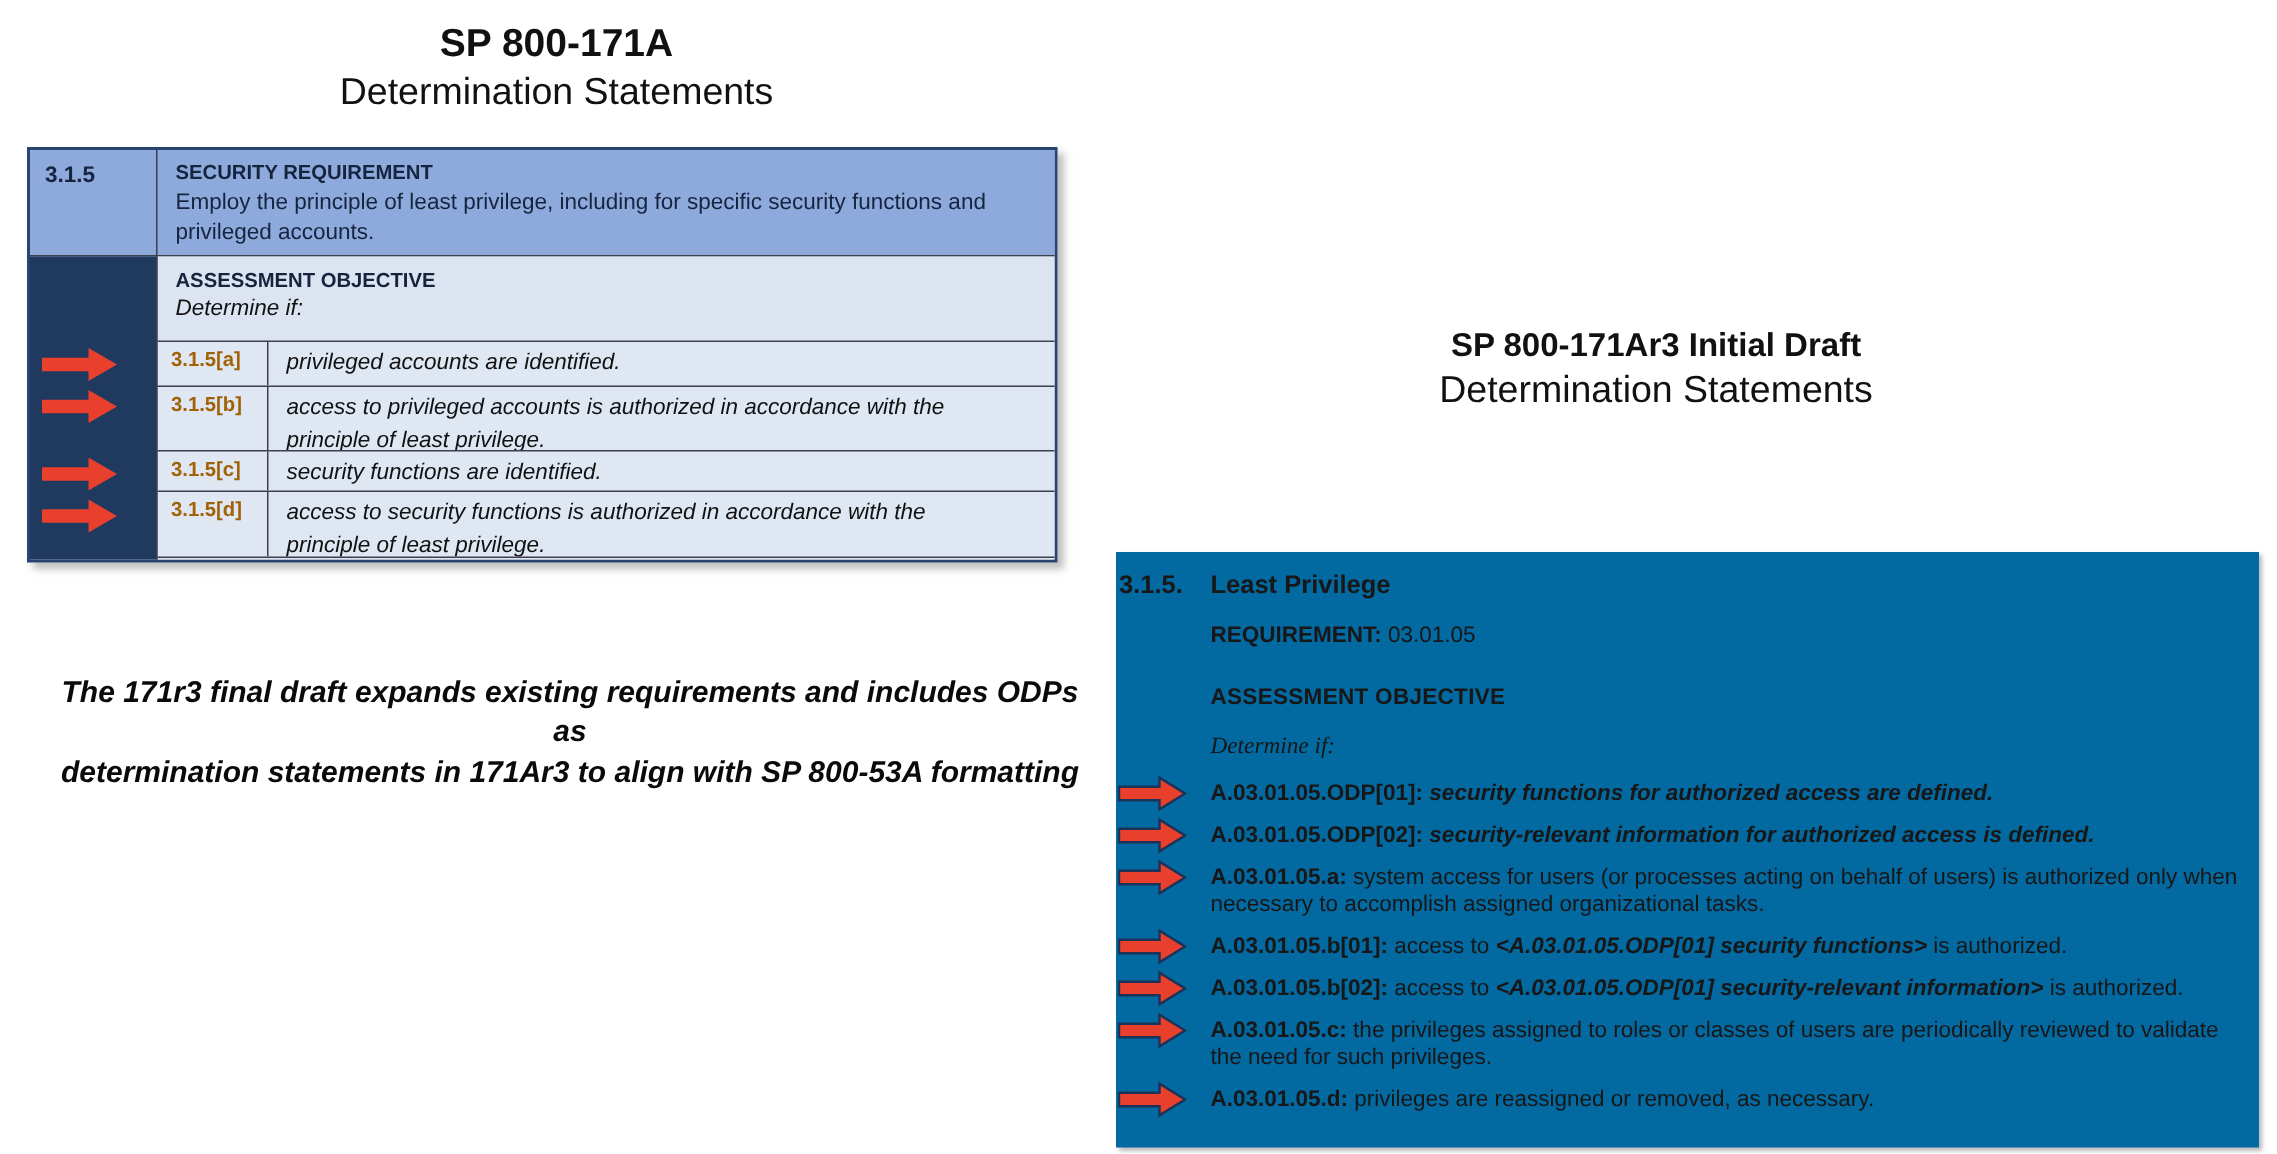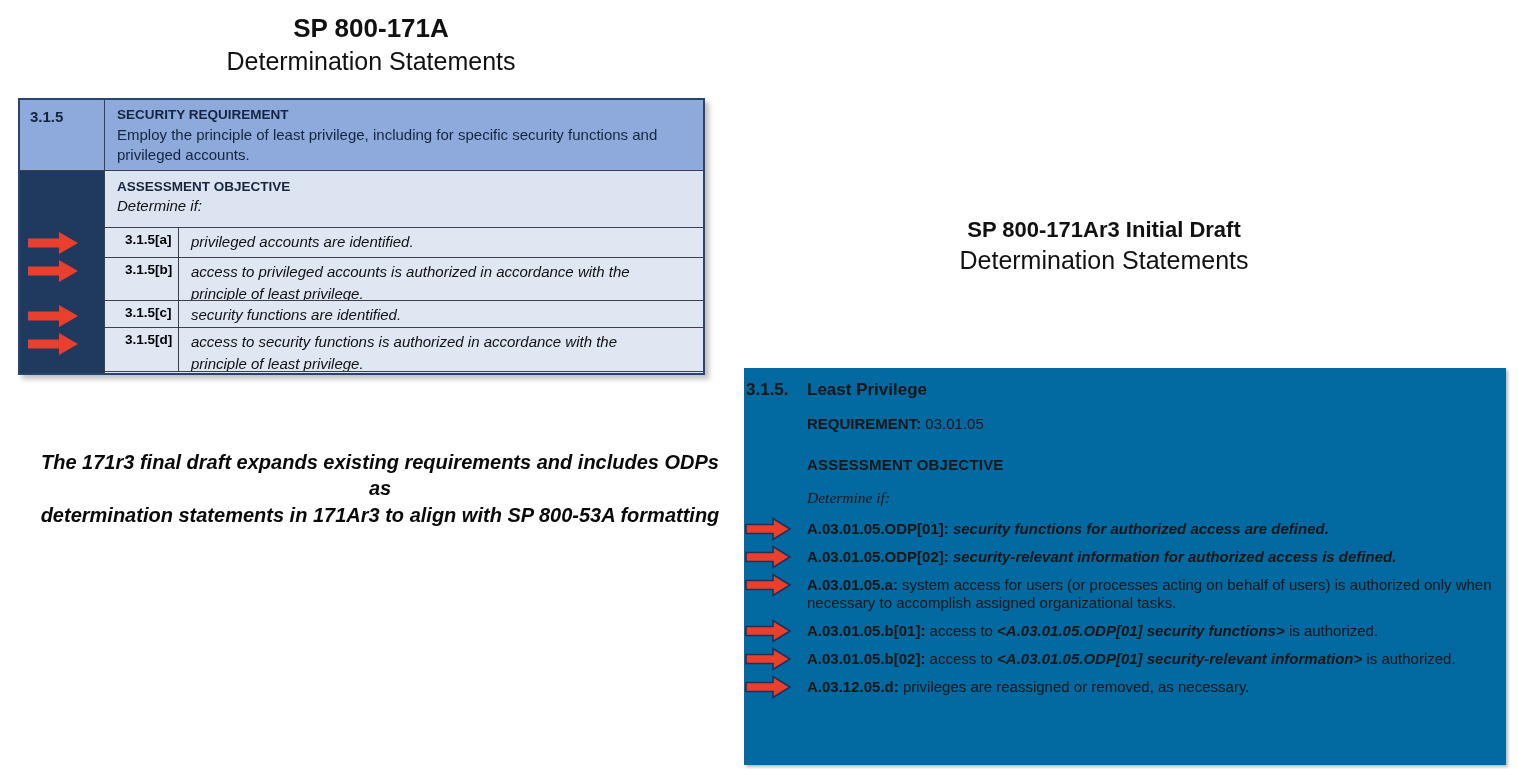--- a/index.html
+++ b/index.html
@@ -31,22 +31,22 @@
   .navy-col { width: 85px; background: #20395f; border-right: 1.5px solid #3e3e4c; position: relative; }
   .navy-col svg { position: absolute; left: 8px; }
 
   .tbl-right { flex: 1; display: flex; flex-direction: column; }
   .ao-band { height: 56px; background: #dce4f1; padding: 8px 10px 0 12px; }
   .ao-band .ao-label { font-weight: bold; font-size: 13.5px; color: #15253f; margin-bottom: 3px; }
   .ao-band .ao-det { font-style: italic; font-size: 15px; }
 
   .obj-row { display: flex; border-top: 1.2px solid #3e3e4c; background: #dfe7f3; }
   .obj-row .obj-id {
-    width: 74px; border-right: 1.2px solid #3e3e4c; padding: 4px 0 0 20px;
-    font-weight: bold; font-size: 13.5px; color: #000000;
+    width: 74px; border-right: 1.2px solid #3e3e4c; padding: 4px 0 0 9px;
+    font-weight: bold; font-size: 13.5px; color: #a16207;
   }
   .obj-row .obj-text { flex: 1; padding: 3px 38px 2px 12px; font-style: italic; font-size: 15px; line-height: 1.45; }
   .row-a { height: 30px; } .row-b { height: 43px; } .row-c { height: 27px; justify-content: space-between; } .row-d { height: 44px; }
   .bottom-sliver { flex: 1; border-top: 1.2px solid #3e3e4c; background: #dfe7f3; }
 
   .left-caption {
     position: absolute; left: 28px; top: 449px; width: 704px; text-align: center;
     font-style: italic; font-weight: 600; font-size: 20px; line-height: 1.32; color: #0a0a0a;
   }
 
@@ -178,21 +178,27 @@
       <span class="lbl">A.03.01.05.b[01]:</span><span> access to </span><span class="odp">&lt;A.03.01.05.ODP[01] security functions&gt;</span><span> is authorized.</span>
     </div>
 
     <div class="det-item">
       <svg width="46" height="24" viewBox="0 0 46 24">
           <path d="M1 7.5 H28 V1.5 L45 12 L28 22.5 V16.5 H1 Z" fill="#e8402d" stroke="#1c3258" stroke-width="1.6"></path>
         </svg>
       <span class="lbl">A.03.01.05.b[02]:</span><span> access to </span><span class="odp">&lt;A.03.01.05.ODP[01] security-relevant information&gt;</span><span> is authorized.</span>
     </div>
 
-
-    <div class="det-item">
-      <svg width="46" height="24" viewBox="0 0 46 24">
-          <path d="M1 7.5 H28 V1.5 L45 12 L28 22.5 V16.5 H1 Z" fill="#e8402d" stroke="#1c3258" stroke-width="1.6"></path>
-        </svg>
-      <span class="lbl">A.03.12.05.d:</span><span> privileges are reassigned or removed, as necessary.</span><span class="odp"></span><span></span>
+    <div class="det-item">
+      <svg width="46" height="24" viewBox="0 0 46 24">
+          <path d="M1 7.5 H28 V1.5 L45 12 L28 22.5 V16.5 H1 Z" fill="#e8402d" stroke="#1c3258" stroke-width="1.6"></path>
+        </svg>
+      <span class="lbl">A.03.01.05.c:</span><span> the privileges assigned to roles or classes of users are periodically reviewed to validate the need for such privileges.</span><span class="odp"></span><span></span>
+    </div>
+
+    <div class="det-item">
+      <svg width="46" height="24" viewBox="0 0 46 24">
+          <path d="M1 7.5 H28 V1.5 L45 12 L28 22.5 V16.5 H1 Z" fill="#e8402d" stroke="#1c3258" stroke-width="1.6"></path>
+        </svg>
+      <span class="lbl">A.03.01.05.d:</span><span> privileges are reassigned or removed, as necessary.</span><span class="odp"></span><span></span>
     </div>
   </div>
 </div>
 
 </body></html>

